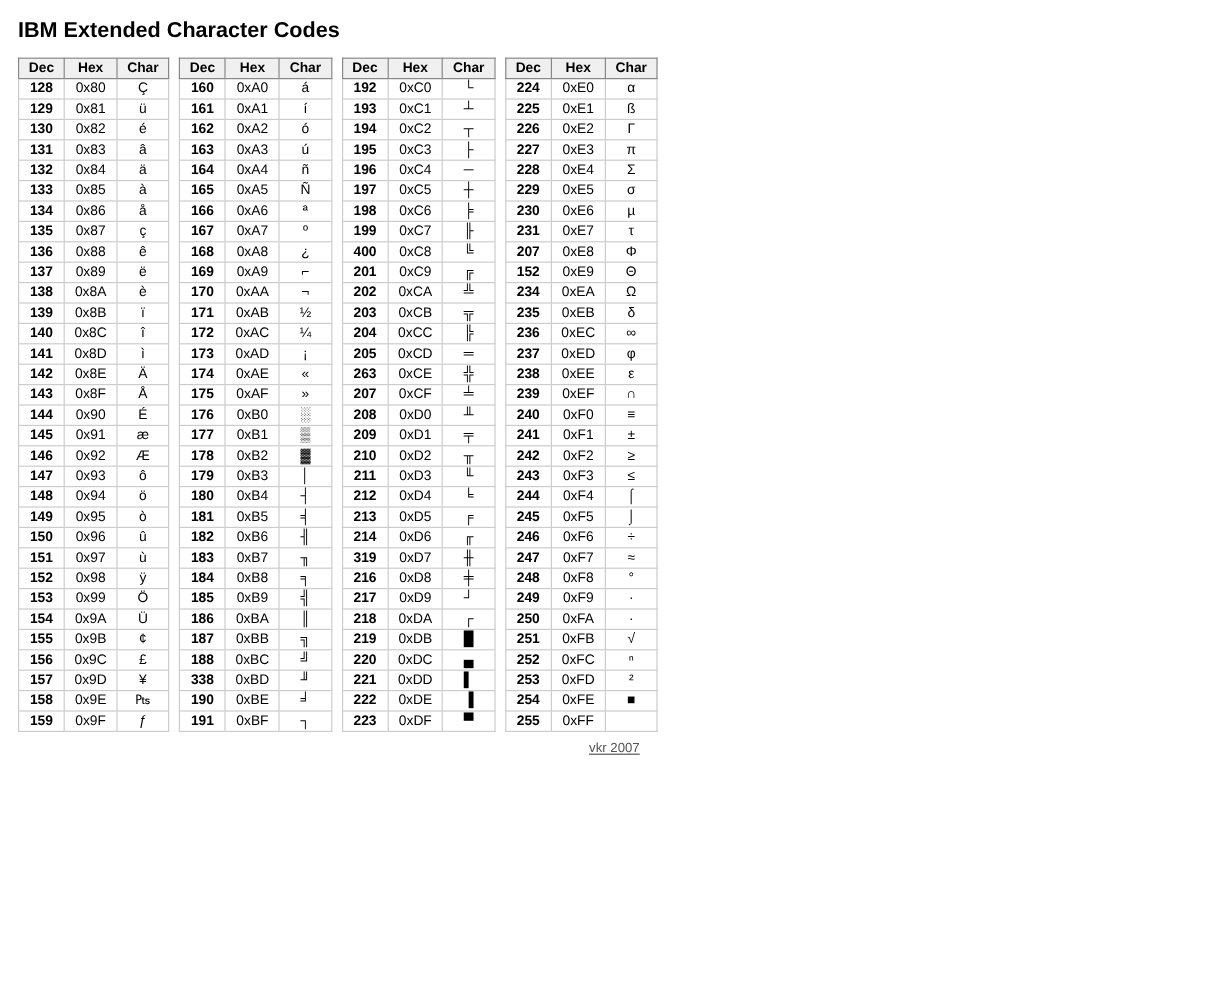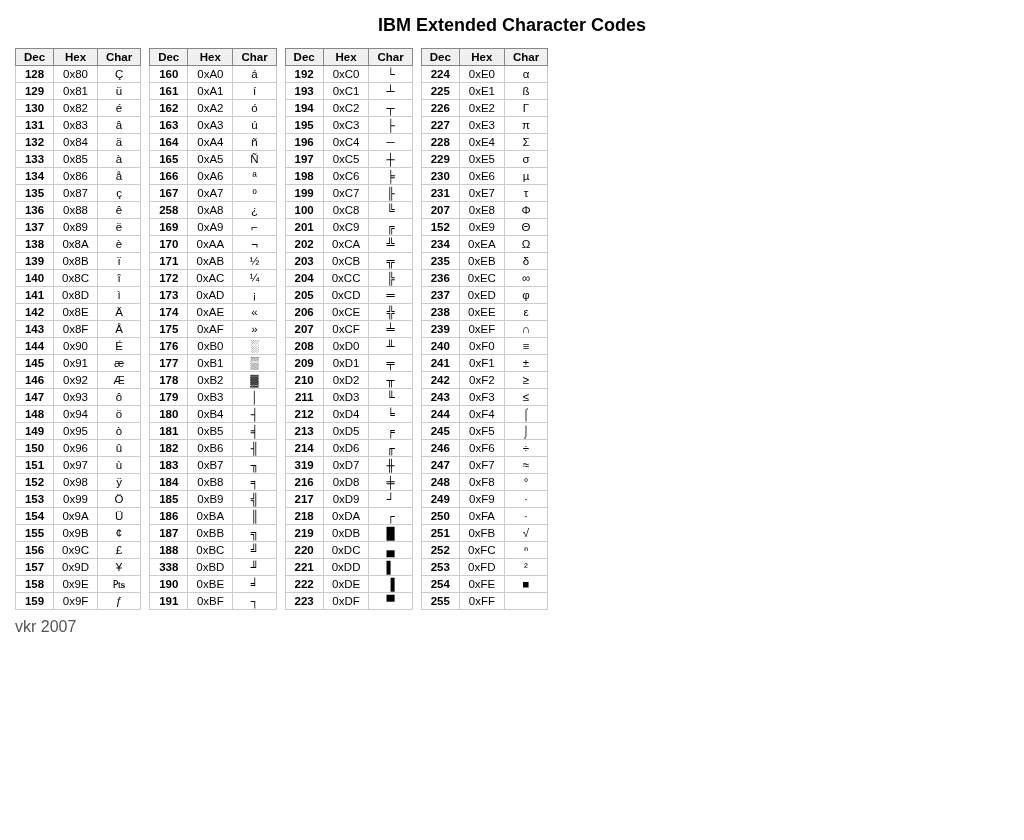--- a/index.html
+++ b/index.html
@@ -8,21 +8,20 @@
       font-family: Arial, sans-serif;
       font-size: 12px;
       padding: 15px;
       color: #000;
     }
     h1 {
       font-size: 18px;
       font-weight: bold;
       margin-bottom: 12px;
       font-family: Arial, sans-serif;
-      text-align: center;
     }
     .tables-container {
       display: flex;
       gap: 8px;
       align-items: flex-start;
     }
     table {
       border-collapse: collapse;
       font-size: 11.5px;
     }
@@ -38,24 +37,25 @@
     td {
       border: 1px solid #ccc;
       padding: 2px 8px;
       text-align: center;
       white-space: nowrap;
     }
     td:first-child {
       font-weight: bold;
     }
     .footer {
-      text-align: left;
+      text-align: center;
       margin-top: 8px;
-      font-size: 16px;
+      font-size: 11px;
       color: #555;
+      text-decoration: underline;
     }
   </style>
 </head>
 <body>
 
 <h1>IBM Extended Character Codes</h1>
 
 <div class="tables-container">
 <table>
       <thead>
@@ -271,21 +271,21 @@
           <td>166</td>
           <td>0xA6</td>
           <td>ª</td>
         </tr>
         <tr>
           <td>167</td>
           <td>0xA7</td>
           <td>º</td>
         </tr>
         <tr>
-          <td>258</td>
+          <td>168</td>
           <td>0xA8</td>
           <td>¿</td>
         </tr>
         <tr>
           <td>169</td>
           <td>0xA9</td>
           <td>⌐</td>
         </tr>
         <tr>
           <td>170</td>
@@ -442,21 +442,21 @@
           <td>198</td>
           <td>0xC6</td>
           <td>╞</td>
         </tr>
         <tr>
           <td>199</td>
           <td>0xC7</td>
           <td>╟</td>
         </tr>
         <tr>
-          <td>100</td>
+          <td>400</td>
           <td>0xC8</td>
           <td>╚</td>
         </tr>
         <tr>
           <td>201</td>
           <td>0xC9</td>
           <td>╔</td>
         </tr>
         <tr>
           <td>202</td>
@@ -472,21 +472,21 @@
           <td>204</td>
           <td>0xCC</td>
           <td>╠</td>
         </tr>
         <tr>
           <td>205</td>
           <td>0xCD</td>
           <td>═</td>
         </tr>
         <tr>
-          <td>206</td>
+          <td>263</td>
           <td>0xCE</td>
           <td>╬</td>
         </tr>
         <tr>
           <td>207</td>
           <td>0xCF</td>
           <td>╧</td>
         </tr>
         <tr>
           <td>208</td>

